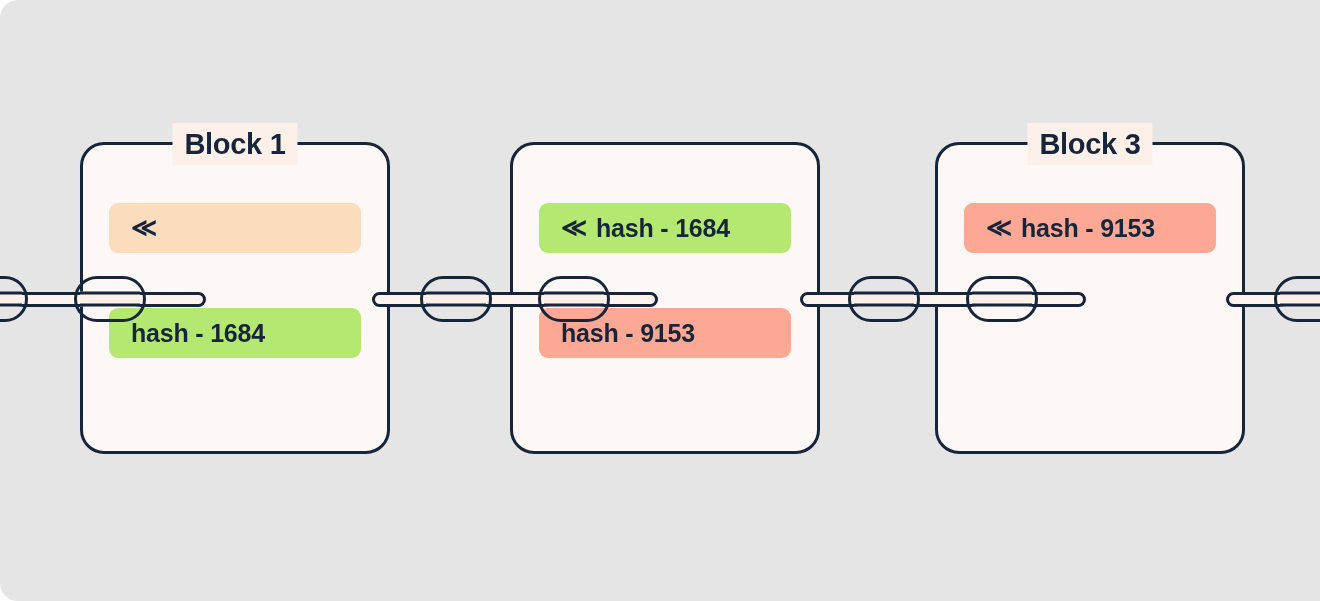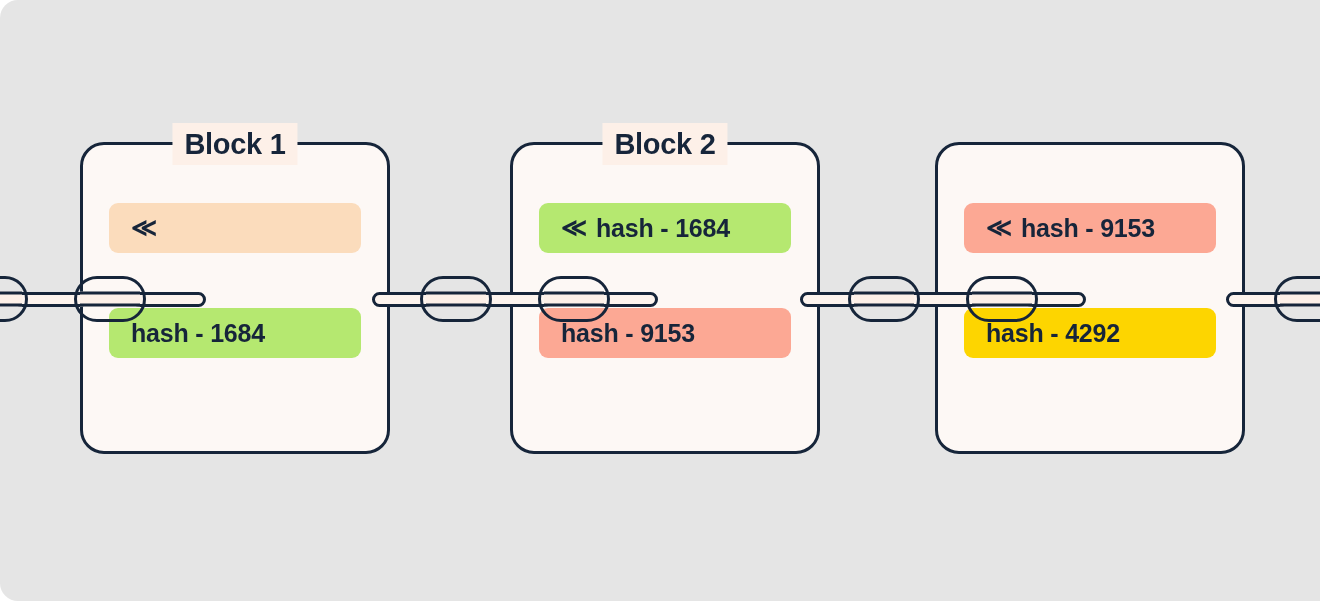--- a/index.html
+++ b/index.html
@@ -172,21 +172,20 @@
     <div class="chain-inner">
       <div class="bar short"></div>
       <div class="oval ov-gap"></div>
       <div class="bar bar-gap"></div>
       <div class="oval ov-gap"></div>
       <div class="bar short bar-gap"></div>
     </div>
   </div>
 
   <div class="block" style="left:510px;">
-    <div class="block-title">Block 2</div>
     <div class="block-body">
       <div class="pill prev" style="background:#B5E870;">
         <span class="chev">≪</span>
         <span>hash - 1684</span>
       </div>
       <div class="pill" style="background:#FCA894;">
         <span>hash - 9153</span>
       </div>
     </div>
   </div>
@@ -195,28 +194,26 @@
     <div class="chain-inner">
       <div class="bar short"></div>
       <div class="oval ov-gap"></div>
       <div class="bar bar-gap"></div>
       <div class="oval ov-gap"></div>
       <div class="bar short bar-gap"></div>
     </div>
   </div>
 
   <div class="block" style="left:935px;">
+    <div class="block-title">Block 3</div>
     <div class="block-body">
       <div class="pill prev" style="background:#FCA894;">
         <span class="chev">≪</span>
         <span>hash - 9153</span>
       </div>
-      <div class="pill" style="background:#FDD500;">
-        <span>hash - 4292</span>
-      </div>
     </div>
   </div>
 
   <div class="chain" style="left:1226px;">
     <div class="chain-inner">
       <div class="bar short"></div>
       <div class="oval ov-gap"></div>
 
     </div>
   </div>

